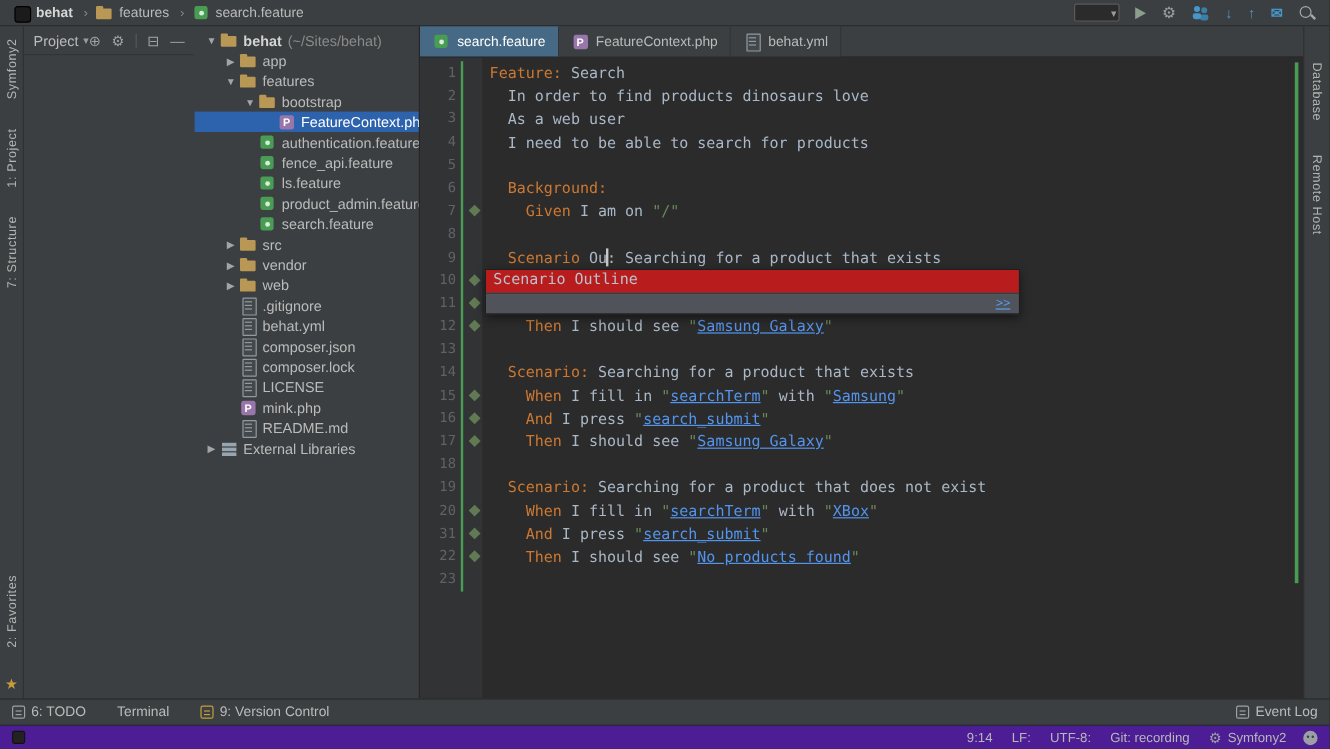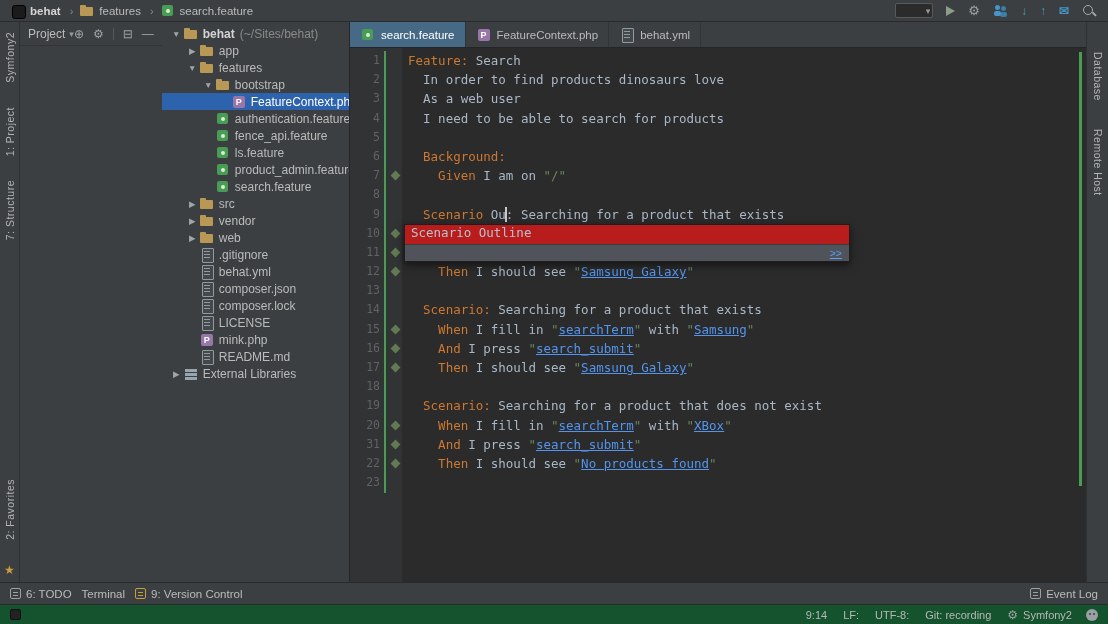--- a/index.html
+++ b/index.html
@@ -93,21 +93,21 @@
 .hint-link{color:#589DF6;text-decoration:underline;margin-left:auto;padding-left:8px}
 
 
 .btb{height:22px;flex:none;display:flex;align-items:center;gap:26px;padding:0 10px;background:#3C3F41;border-top:1px solid #282B2D;font-size:11.5px;color:#BBBBBB}
 .btb .spacer{flex:1}
 .btb-item{display:flex;align-items:center;gap:5px;cursor:default}
 .mi{display:inline-block;width:11px;height:11px;border:1px solid #9DA0A3;border-radius:2px;position:relative}
 .mi::after{content:"";position:absolute;left:2px;top:2.5px;width:5px;height:1px;background:#9DA0A3;box-shadow:0 3px 0 #9DA0A3}
 .mi.vcs{border-color:#C4A03C}
 .mi.vcs::after{background:#C4A03C;box-shadow:0 3px 0 #C4A03C}
-.sb{height:20px;flex:none;display:flex;align-items:center;padding:0 10px;background:#14532d;border-top:1px solid #282B2D;font-size:11px;color:#B8B8B8}
+.sb{height:20px;flex:none;display:flex;align-items:center;padding:0 10px;background:#4c1d95;border-top:1px solid #282B2D;font-size:11px;color:#B8B8B8}
 .sb .spacer{flex:1}
 .sb-toggle{width:11px;height:11px;background:#222;border:1px solid #121212;border-radius:2px}
 .sb-item{margin-left:16px;cursor:default}
 .sb-gear{margin-left:16px;font-size:12px;color:#9DA0A3}
 .hector{width:12px;height:12px;border-radius:50%;background:#9AA0A6;position:relative;margin-left:14px}
 .hector::after{content:"";position:absolute;left:3px;top:4px;width:2px;height:2px;border-radius:50%;background:#3C3F41;box-shadow:4px 0 0 #3C3F41}
 </style>
 </head>
 <body>
 
@@ -388,21 +388,21 @@
 
     <div class="strip right-strip" id="right-strip">
         <span class="vlabel">Database</span>
         <span class="vlabel">Remote Host</span>
         <span class="spacer"></span>
       </div>
 
   </div>
 
   <div class="btb">
-    <span id="btb-left" style="display:flex;align-items:center;gap:10px">
+    <span id="btb-left" style="display:flex;align-items:center;gap:26px">
         <span class="btb-item">
           <span class="mi "></span>
           <span>6: TODO</span>
         </span>
         <span class="btb-item">
           <span>Terminal</span>
         </span>
         <span class="btb-item">
           <span class="mi vcs"></span>
           <span>9: Version Control</span>

